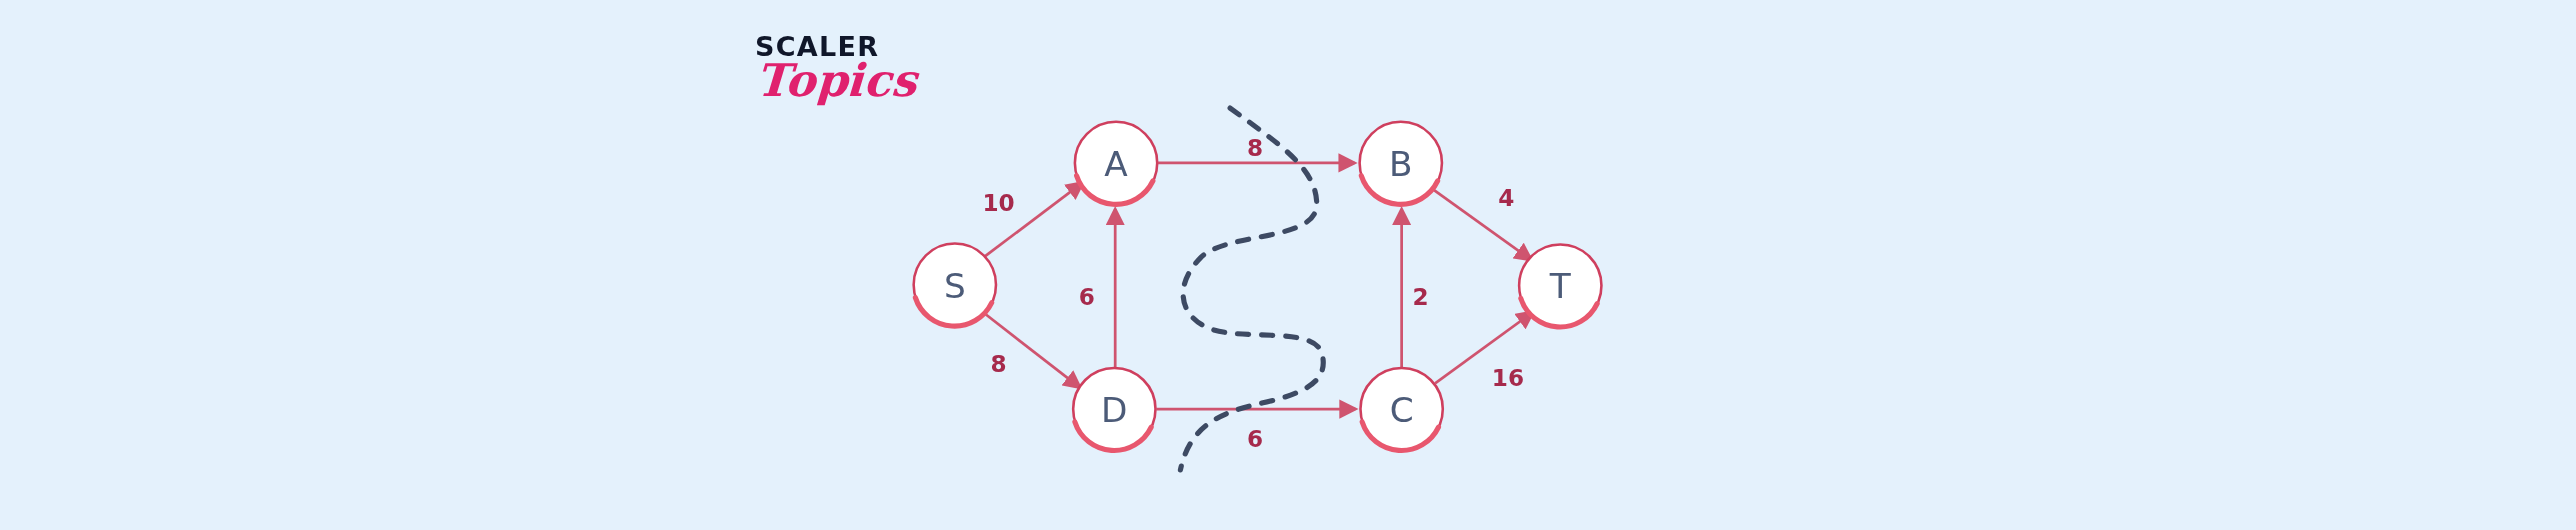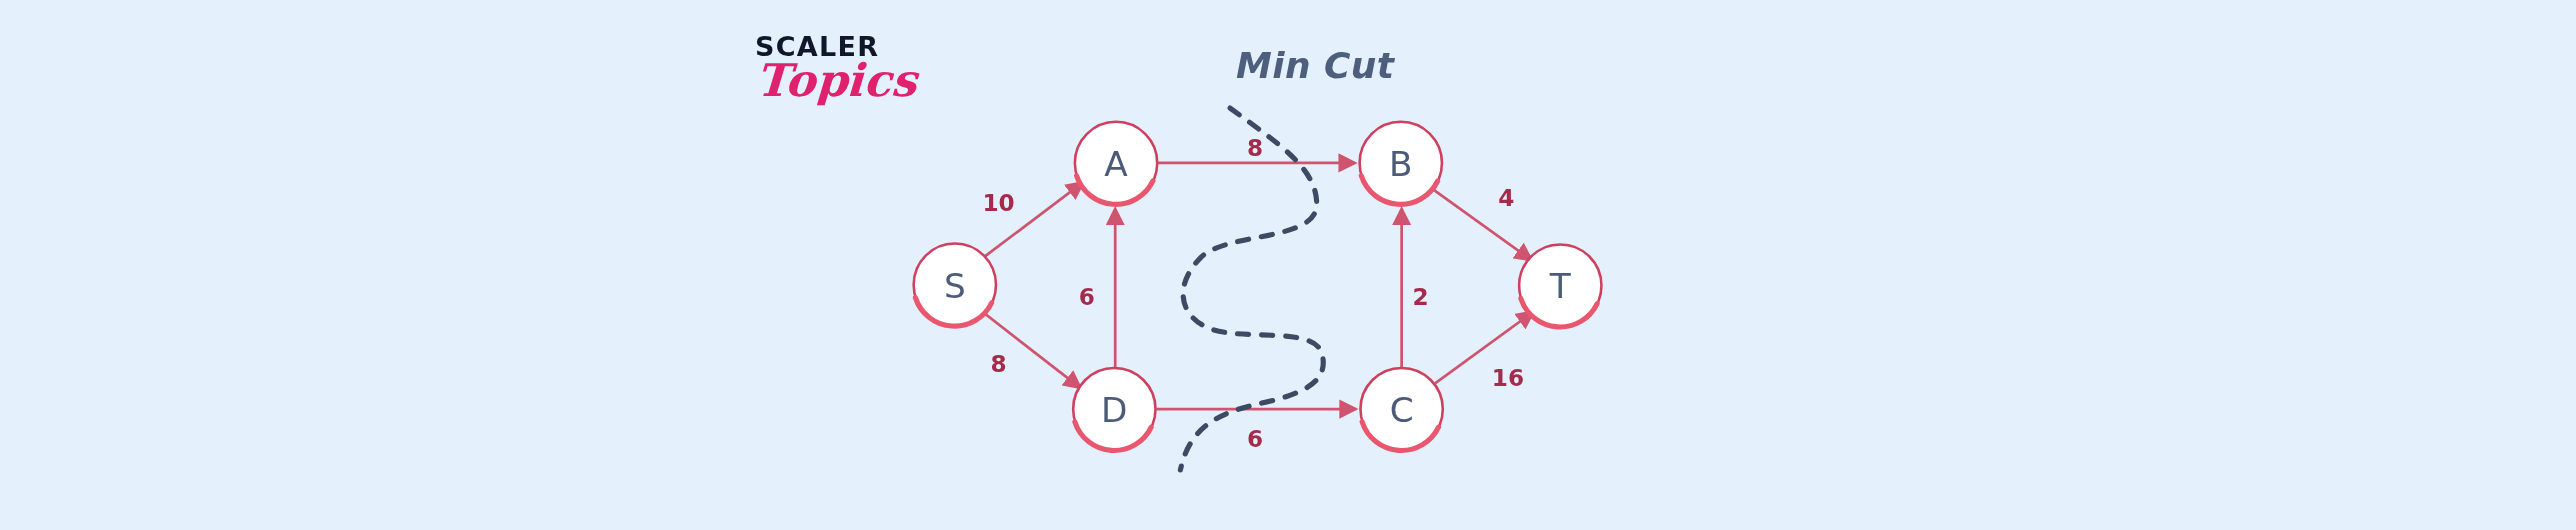--- a/index.html
+++ b/index.html
@@ -115,21 +115,20 @@
 </head>
 <body>
 
 <div id="stage">
 
   <div id="logo">
     <span class="word-scaler">SCALER</span>
     <span class="word-topics">Topics</span>
   </div>
 
-  <div id="mincut-title">Min Cut</div>
 
   <svg id="graph-svg" viewBox="0 0 3001 618">
     <defs>
       <marker id="arrow" viewBox="0 0 12 12" refX="10" refY="6" markerWidth="7" markerHeight="7" orient="auto-start-reverse">
         <path d="M 0 0 L 12 6 L 0 12 z" fill="#cf546f"></path>
       </marker>
     </defs>
 
     <g>
 

